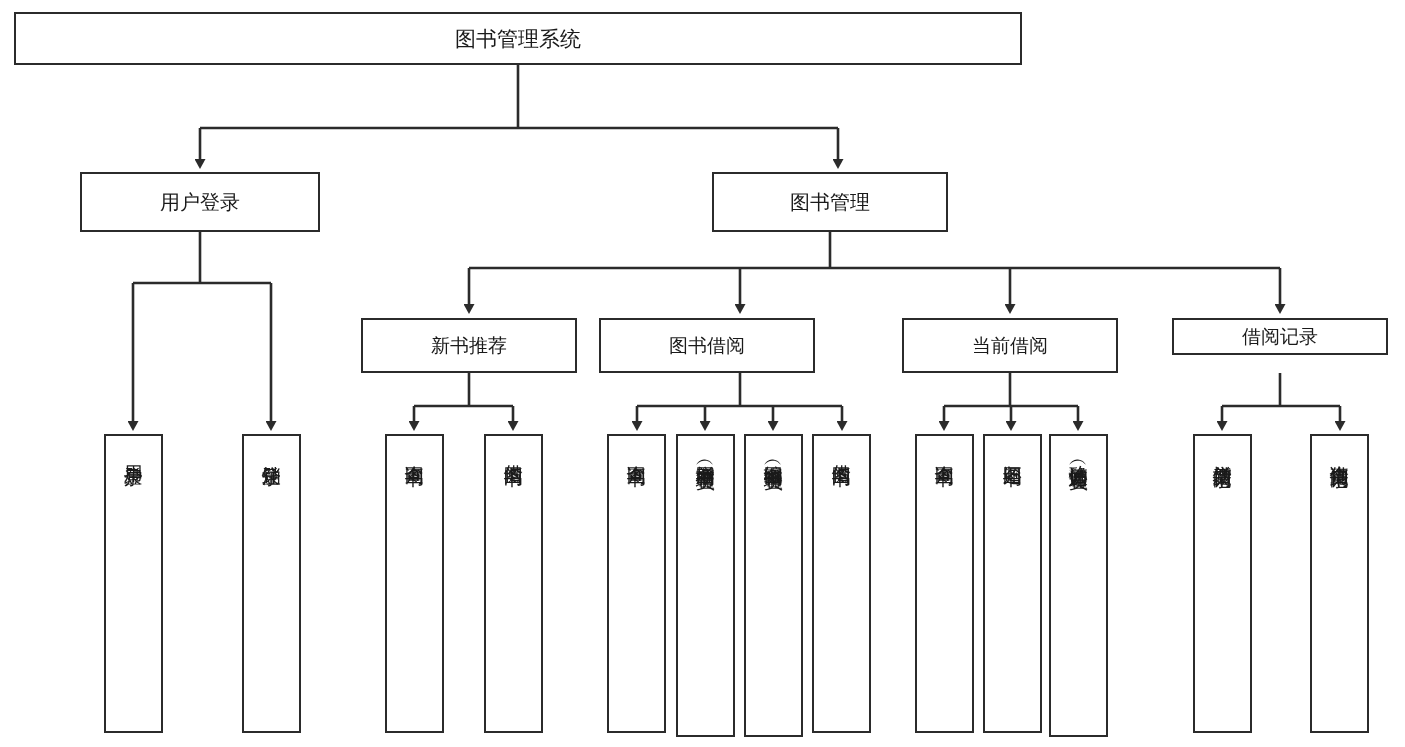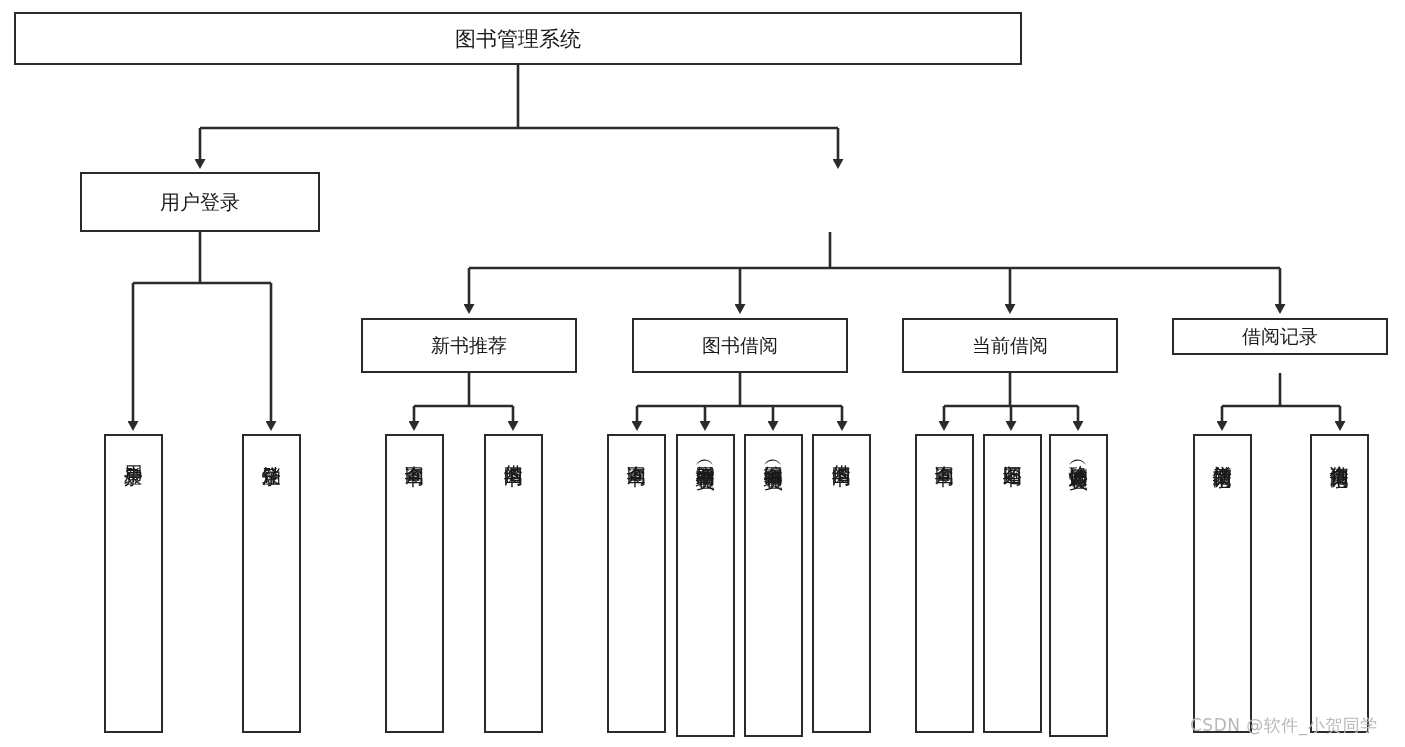--- a/index.html
+++ b/index.html
@@ -121,25 +121,28 @@
     </g>
   </svg>
 
   <div class="node root" style="left:14px; top:12px; width:1008px; height:53px;">
     <span>图书管理系统</span>
   </div>
 
   <div class="node lvl1" style="left:80px; top:172px; width:240px; height:60px;">
     <span>用户登录</span>
   </div>
+  <div class="node lvl1" style="left:712px; top:172px; width:236px; height:60px;">
+    <span>图书管理</span>
+  </div>
 
   <div class="node lvl2" style="left:361px; top:318px; width:216px; height:55px;justify-content:center;">
     <span>新书推荐</span>
   </div>
-  <div class="node lvl2" style="left:632px; top:318px; width:216px; height:55px;">
+  <div class="node lvl2" style="left:599px; top:318px; width:216px; height:55px;">
     <span>图书借阅</span>
   </div>
   <div class="node lvl2" style="left:902px; top:318px; width:216px; height:55px;">
     <span>当前借阅</span>
   </div>
   <div class="node lvl2" style="left:1172px; top:318px; width:216px; height:37px;">
     <span>借阅记录</span>
   </div>
 
   <div class="node leaf" style="left:104px; top:434px; width:59px; height:299px;">
@@ -179,15 +182,14 @@
     <span class="vtext">确认归还（管理员）</span>
   </div>
 
   <div class="node leaf" style="left:1193px; top:434px; width:59px; height:299px;">
     <span class="vtext">新增借阅记录</span>
   </div>
   <div class="node leaf" style="left:1310px; top:434px; width:59px; height:299px;">
     <span class="vtext">查询借阅记录</span>
   </div>
 
-  <div class="watermark">CSDN @软件_小贺同学</div>
 
 </div>
 
 </body></html>

